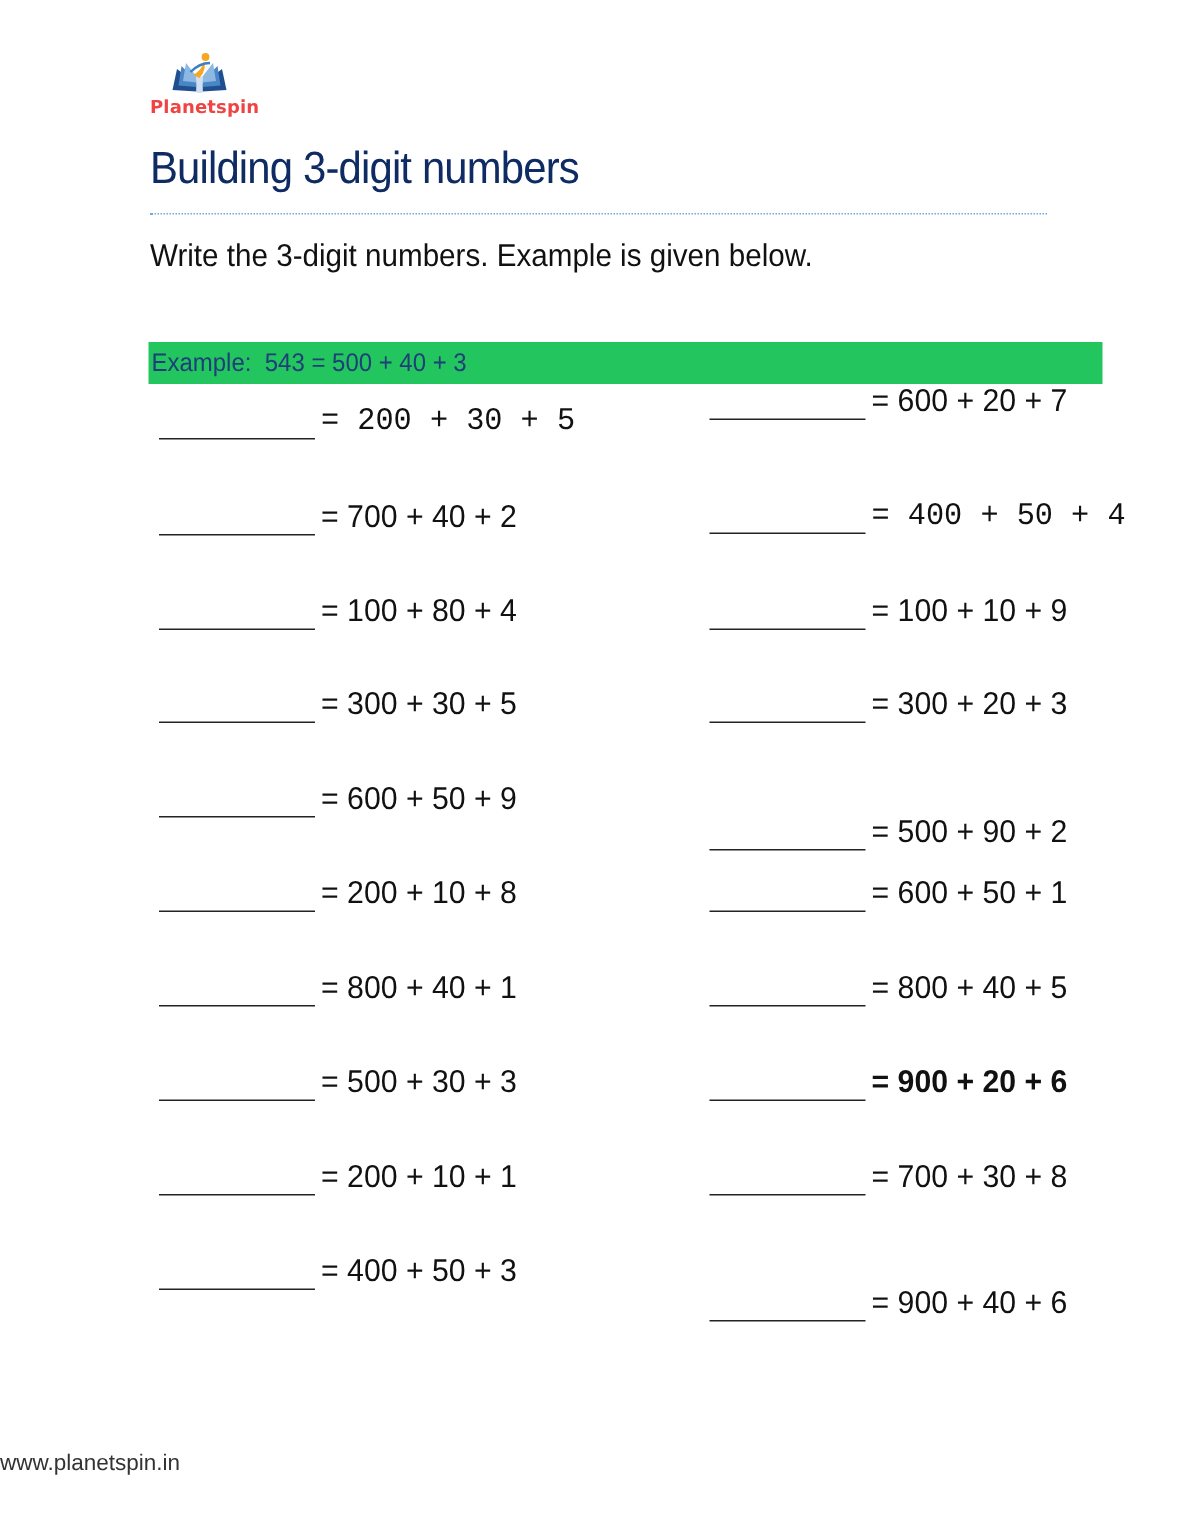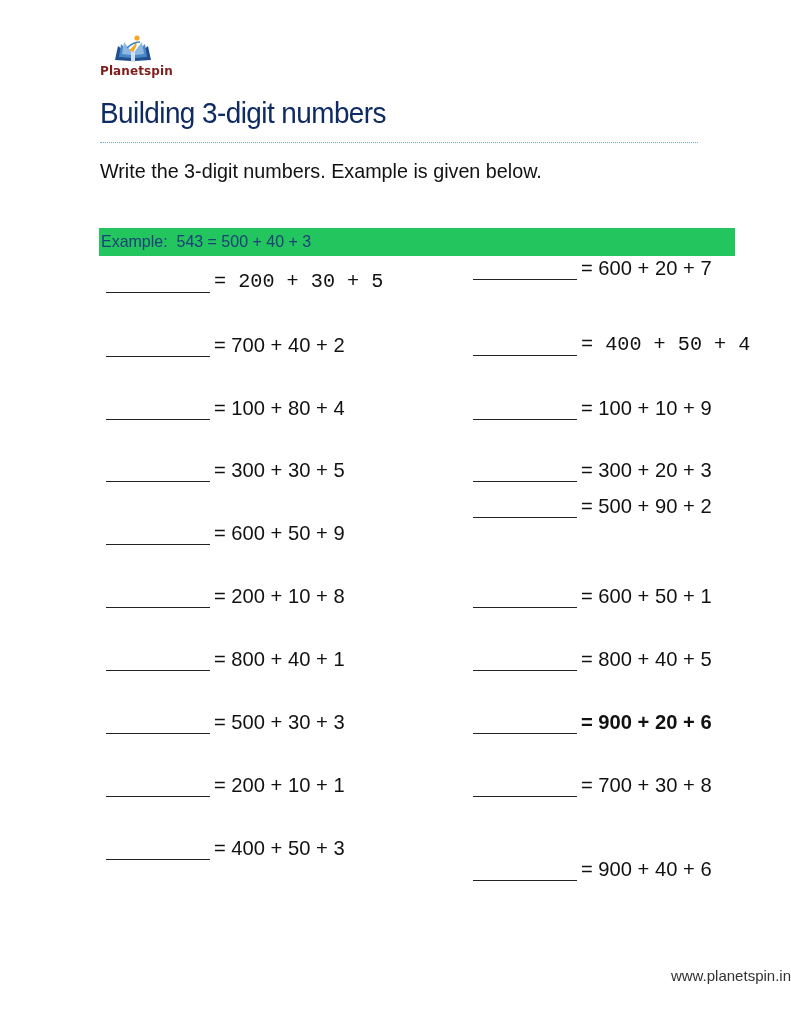--- a/index.html
+++ b/index.html
@@ -28,21 +28,21 @@
     }
     .logo-text {
       position: absolute;
       left: 0;
       top: 30px;
       width: 66px;
       text-align: center;
       font-family: "DejaVu Sans", sans-serif;
       font-weight: bold;
       font-size: 12px;
-      color: #7f1d1d;
+      color: #ef4444;
       letter-spacing: 0.1px;
     }
     .title {
       position: absolute;
       left: 100px;
       top: 96px;
       font-family: "Liberation Sans", sans-serif;
       font-size: 30px;
       color: #0e2b63;
       letter-spacing: -0.6px;
@@ -106,21 +106,21 @@
     .problem .eq {
       display: inline-block;
       transform: scaleX(0.96);
       transform-origin: left center;
     }
     .footer {
       position: absolute;
       left: 0;
       width: 791px;
       top: 967px;
-      text-align: right;
+      text-align: left;
       font-size: 15px;
       color: #333333;
     }
   </style>
 </head>
 <body>
 
 <div class="logo">
   <svg width="40" height="30" viewBox="0 0 40 30">
 
@@ -186,21 +186,21 @@
 </div>
 <div class="problem" style="left:473px; top:333px;font-family:Liberation Mono, monospace;">
   <span class="blank"></span><span class="eq">= 400 + 50 + 4</span>
 </div>
 <div class="problem" style="left:473px; top:396px;">
   <span class="blank"></span><span class="eq">= 100 + 10 + 9</span>
 </div>
 <div class="problem" style="left:473px; top:458px;">
   <span class="blank"></span><span class="eq">= 300 + 20 + 3</span>
 </div>
-<div class="problem" style="left:473px; top:494px;">
+<div class="problem" style="left:473px; top:543px;">
   <span class="blank"></span><span class="eq">= 500 + 90 + 2</span>
 </div>
 <div class="problem" style="left:473px; top:584px;">
   <span class="blank"></span><span class="eq">= 600 + 50 + 1</span>
 </div>
 <div class="problem" style="left:473px; top:647px;">
   <span class="blank"></span><span class="eq">= 800 + 40 + 5</span>
 </div>
 <div class="problem" style="left:473px; top:710px;font-weight:bold;">
   <span class="blank"></span><span class="eq">= 900 + 20 + 6</span>

